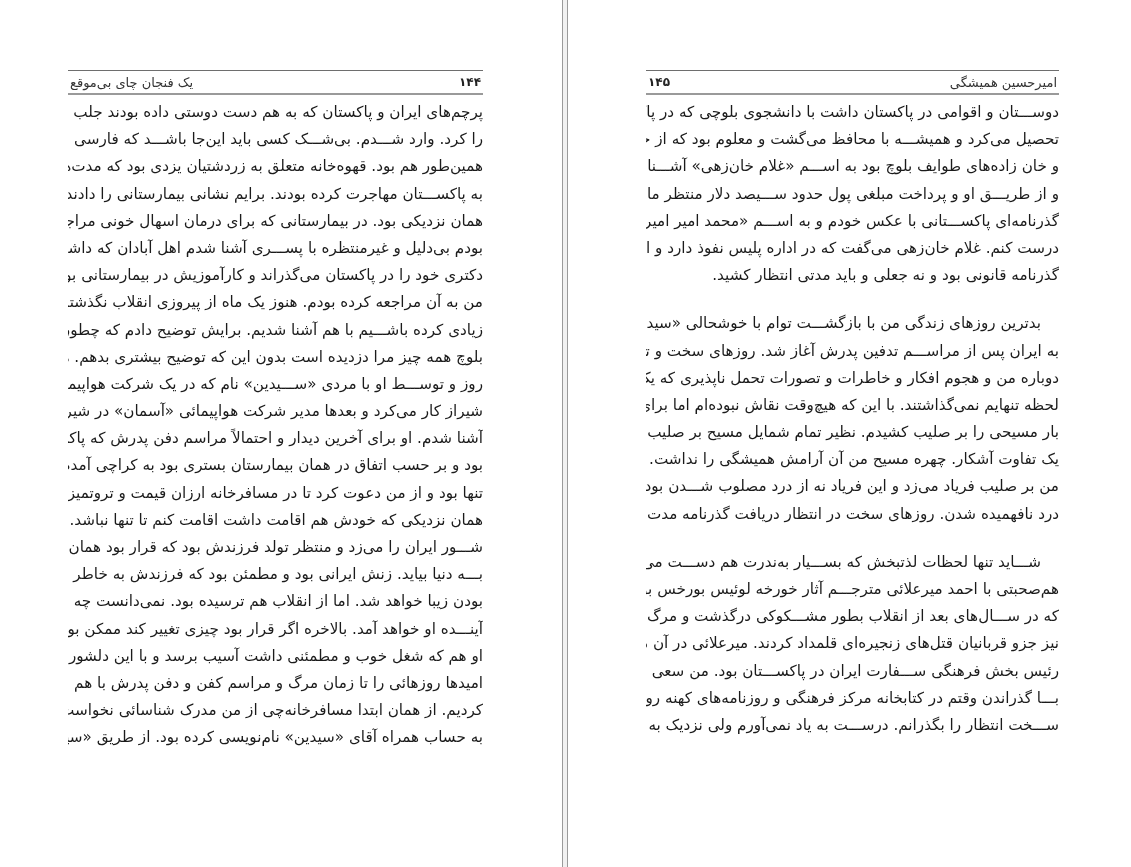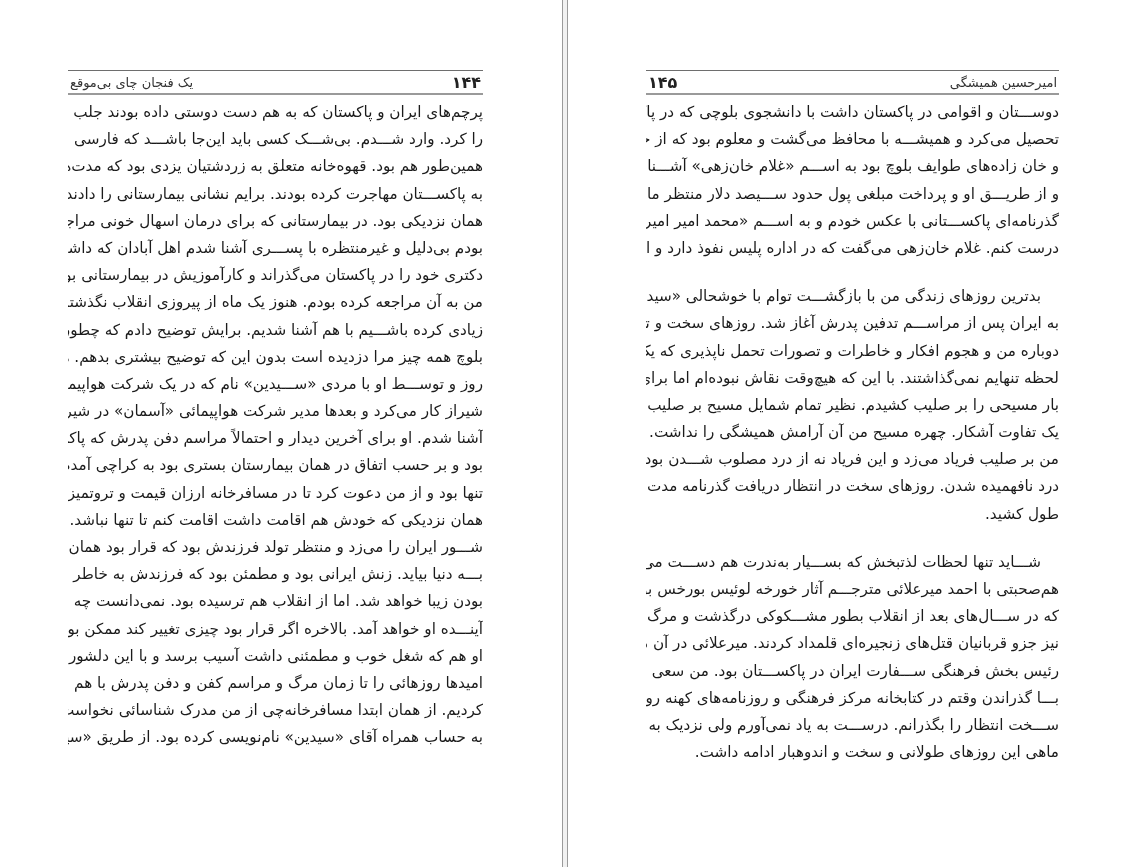--- a/index.html
+++ b/index.html
@@ -53,21 +53,21 @@
       align-items: center;
       justify-content: space-between;
       direction: rtl;
       padding: 0 2px;
     }
     .page.left .header { left: 68px; width: 415px; }
     .page.right .header { left: 78px; width: 413px; }
 
     .header .page-number {
       font-family: "DejaVu Sans", sans-serif;
-      font-size: 16px;
+      font-size: 12px;
       font-weight: bold;
       color: #222;
     }
     .header .running-title {
       font-family: "DejaVu Sans", sans-serif;
       font-size: 13px;
       color: #333;
     }
 
     .body-text {
@@ -149,37 +149,36 @@
       <span class="page-number">۱۴۵</span>
     </div>
     <div class="body-text">
 
       <span class="line">دوســـتان و اقوامی در پاکستان داشت با دانشجوی بلوچی که در پاکستان</span>
       <span class="line">تحصیل می‌کرد و همیشـــه با محافظ می‌گشت و معلوم بود که از خان‌ها</span>
       <span class="line">و خان زاده‌های طوایف بلوچ بود به اســـم «غلام خان‌زهی» آشـــنا شـــدم</span>
       <span class="line">و از طریـــق او و پرداخت مبلغی پول حدود ســـیصد دلار منتظر ماندم تا</span>
       <span class="line">گذرنامه‌ای پاکســـتانی با عکس خودم و به اســـم «محمد امیر امیربخش»</span>
       <span class="line">درست کنم. غلام خان‌زهی می‌گفت که در اداره پلیس نفوذ دارد و این یک</span>
+      <span class="line last">گذرنامه قانونی بود و نه جعلی و باید مدتی انتظار کشید.</span>
       <span class="para-gap"></span>
 
       <span class="line indent">بدترین روزهای زندگی من با بازگشـــت توام با خوشحالی «سیدین»</span>
       <span class="line">به ایران پس از مراســـم تدفین پدرش آغاز شد. روزهای سخت و تنهائی</span>
       <span class="line">دوباره من و هجوم افکار و خاطرات و تصورات تحمل ناپذیری که یک</span>
       <span class="line">لحظه تنهایم نمی‌گذاشتند. با این که هیچ‌وقت نقاش نبوده‌ام اما برای اولین</span>
       <span class="line">بار مسیحی را بر صلیب کشیدم. نظیر تمام شمایل مسیح بر صلیب و تنها با</span>
       <span class="line">یک تفاوت آشکار. چهره مسیح من آن آرامش همیشگی را نداشت. مسیح</span>
       <span class="line">من بر صلیب فریاد می‌زد و این فریاد نه از درد مصلوب شـــدن بود بل از</span>
       <span class="line">درد نافهمیده شدن. روزهای سخت در انتظار دریافت گذرنامه مدت‌ها به</span>
-      <span class="line last">طول کشید.</span>
       <span class="para-gap"></span>
 
       <span class="line indent">شـــاید تنها لحظات لذتبخش که بســـیار به‌ندرت هم دســـت می‌داد</span>
       <span class="line">هم‌صحبتی با احمد میرعلائی مترجـــم آثار خورخه لوئیس بورخس بود</span>
       <span class="line">که در ســـال‌های بعد از انقلاب بطور مشـــکوکی درگذشت و مرگ او را</span>
       <span class="line">نیز جزو قربانیان قتل‌های زنجیره‌ای قلمداد کردند. میرعلائی در آن موقع</span>
       <span class="line">رئیس بخش فرهنگی ســـفارت ایران در پاکســـتان بود. من سعی می‌کردم</span>
       <span class="line">بـــا گذراندن وقتم در کتابخانه مرکز فرهنگی و روزنامه‌های کهنه روزهای</span>
       <span class="line">ســـخت انتظار را بگذرانم. درســـت به یاد نمی‌آورم ولی نزدیک به دو سه</span>
-      <span class="line last">ماهی این روزهای طولانی و سخت و اندوهبار ادامه داشت.</span>
     </div>
   </div>
 
 </div>
 
 </body></html>

